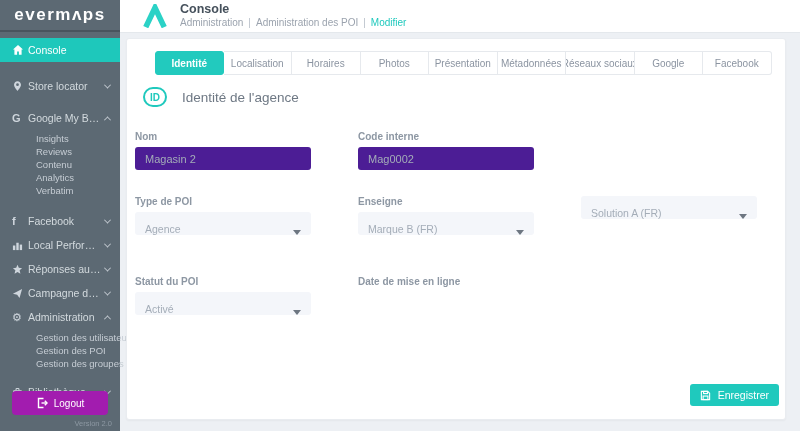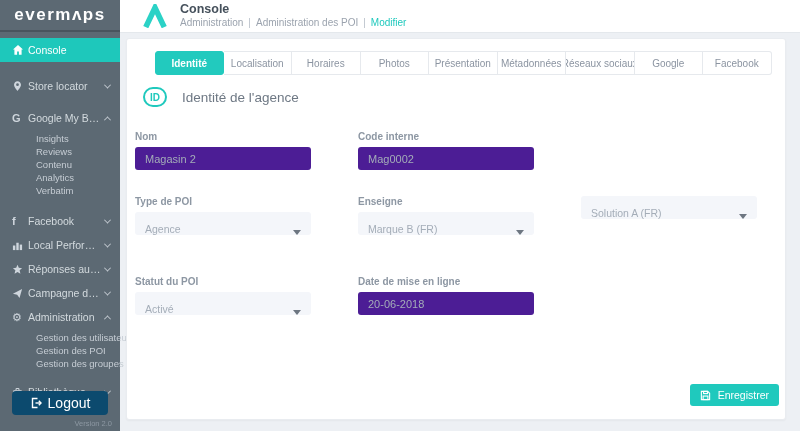--- a/index.html
+++ b/index.html
@@ -22,21 +22,21 @@
   .nav-item.active .ico { color:#fff; }
   .chev { width:5px; height:5px; border-right:1.4px solid #c3cad1; border-bottom:1.4px solid #c3cad1;
     flex:0 0 5px; margin-left:4px; }
   .chev.down { transform:rotate(45deg) translate(-1px,-1px); }
   .chev.up { transform:rotate(-135deg) translate(-1px,-1px); }
   .sub-list { padding:2px 0 4px 0; }
   .sub-item { font-size:9.5px; line-height:13px; padding-left:36px; color:#c6cdd4;
     cursor:pointer; white-space:nowrap; }
   .letter-ico { font-weight:bold; font-size:11px; color:#cfd6dd; }
   .logout-btn { position:absolute; left:12px; bottom:16px; width:96px; height:24px;
-    background:#0c4a6e; border:none; border-radius:4px; color:#fff; font-size:14px;
+    background:#a21caf; border:none; border-radius:4px; color:#fff; font-size:10px;
     display:flex; align-items:center; justify-content:center; gap:6px; cursor:pointer;
     font-family:"Liberation Sans", sans-serif; }
   .version { position:absolute; right:8px; bottom:3px; font-size:7.5px; color:#8d98a3; }
 
   
   .topbar { position:absolute; left:120px; top:0; width:680px; height:33px; background:#fff;
     border-bottom:1px solid #e4e8ec; display:flex; align-items:center; padding-left:22px; }
   .caret-logo { margin-right:12px; }
   .head-title { font-size:12.5px; font-weight:bold; color:#45505b; line-height:13px; }
   .breadcrumb { font-size:10px; color:#9ba3ae; line-height:13px; }
@@ -272,21 +272,20 @@
       <div class="form-row r3">
         <div class="field">
           <label>Statut du POI</label>
           <div class="sel">
             <span class="sel-val">Activé</span>
             <span class="sel-arrow"></span>
           </div>
         </div>
         <div class="field">
           <label>Date de mise en ligne</label>
-          <input class="tinput" type="text" value="20-06-2018" style="">
         </div>
       </div>
     </div>
 
     <button class="save-btn">
       <span>
         <svg width="11" height="11" viewBox="0 0 12 12" fill="none" stroke="#ffffff" stroke-width="1.2">
             <path d="M1.5 1.5 H8.4 L10.5 3.6 V10.5 H1.5 Z"></path>
             <rect x="3.4" y="6.6" width="5.2" height="3.9"></rect>
             <rect x="3.9" y="1.5" width="4.2" height="2.4"></rect>

